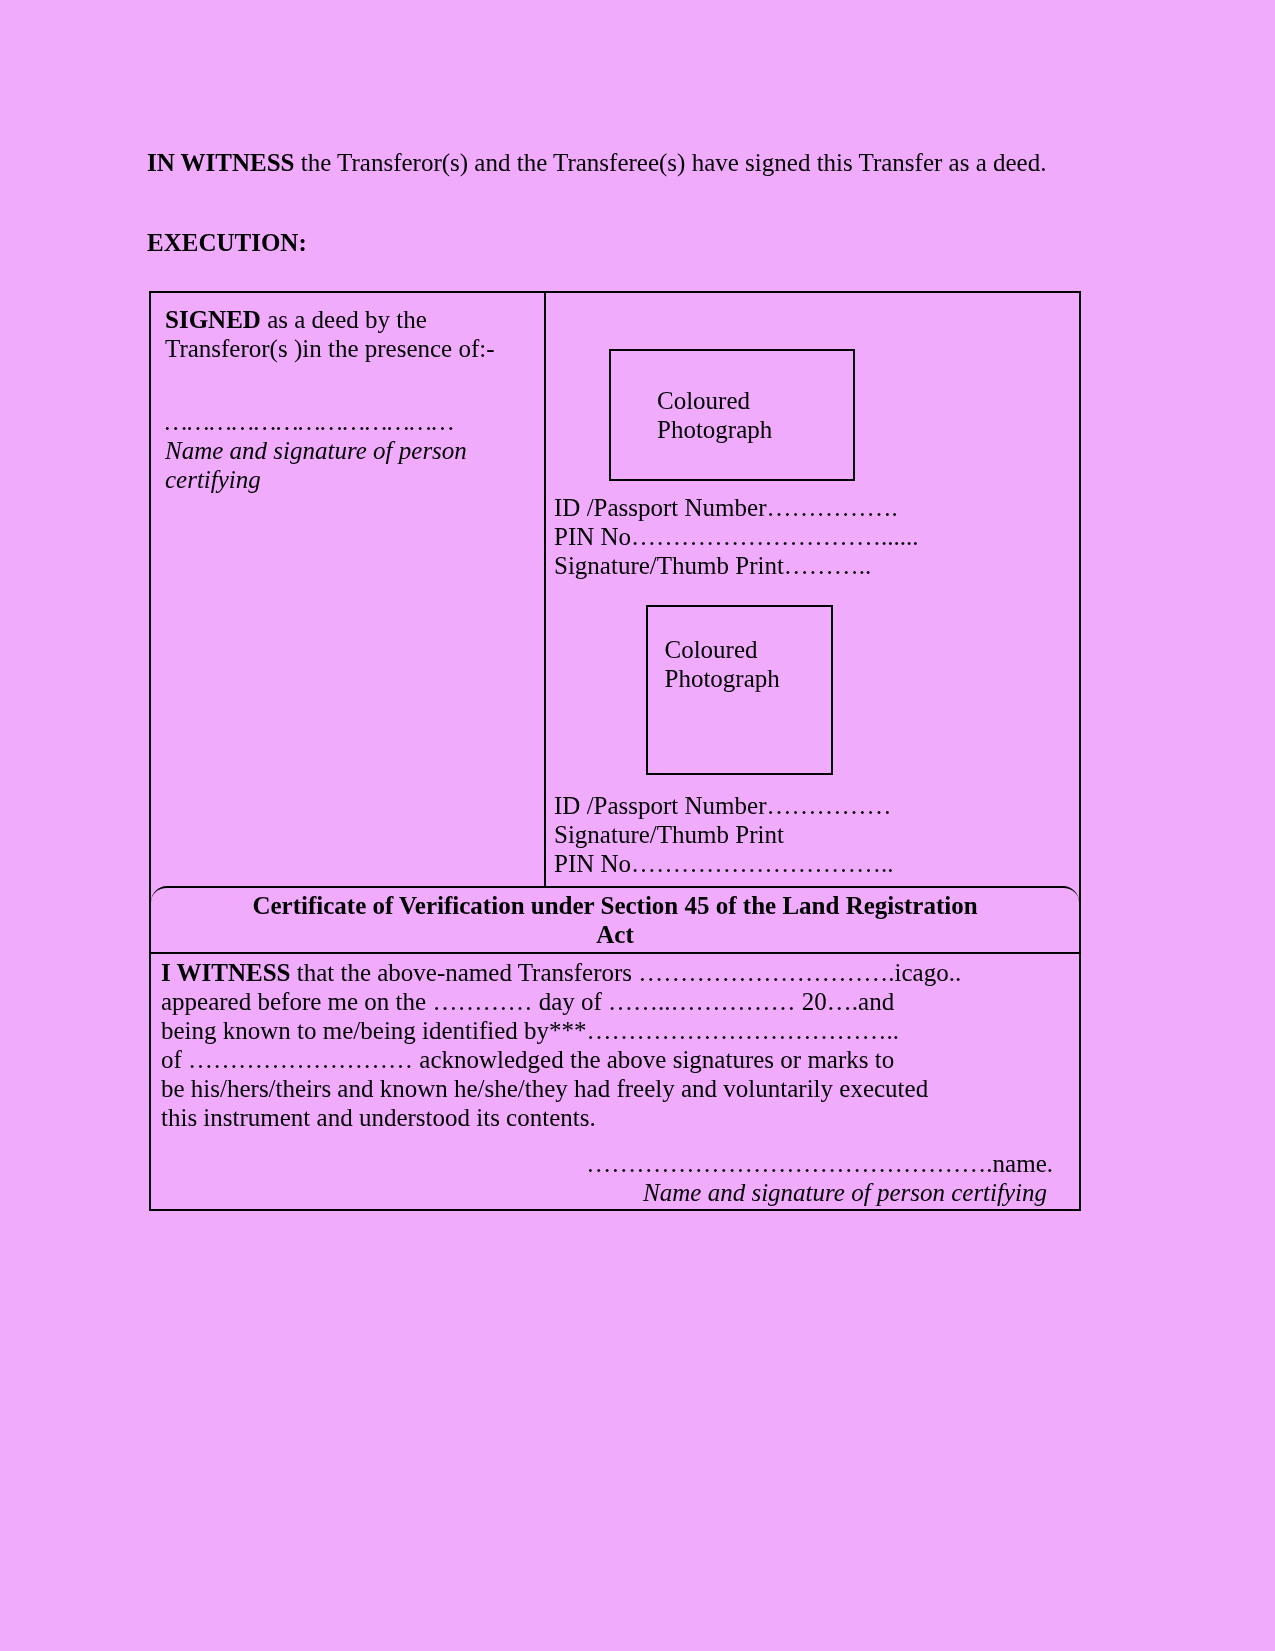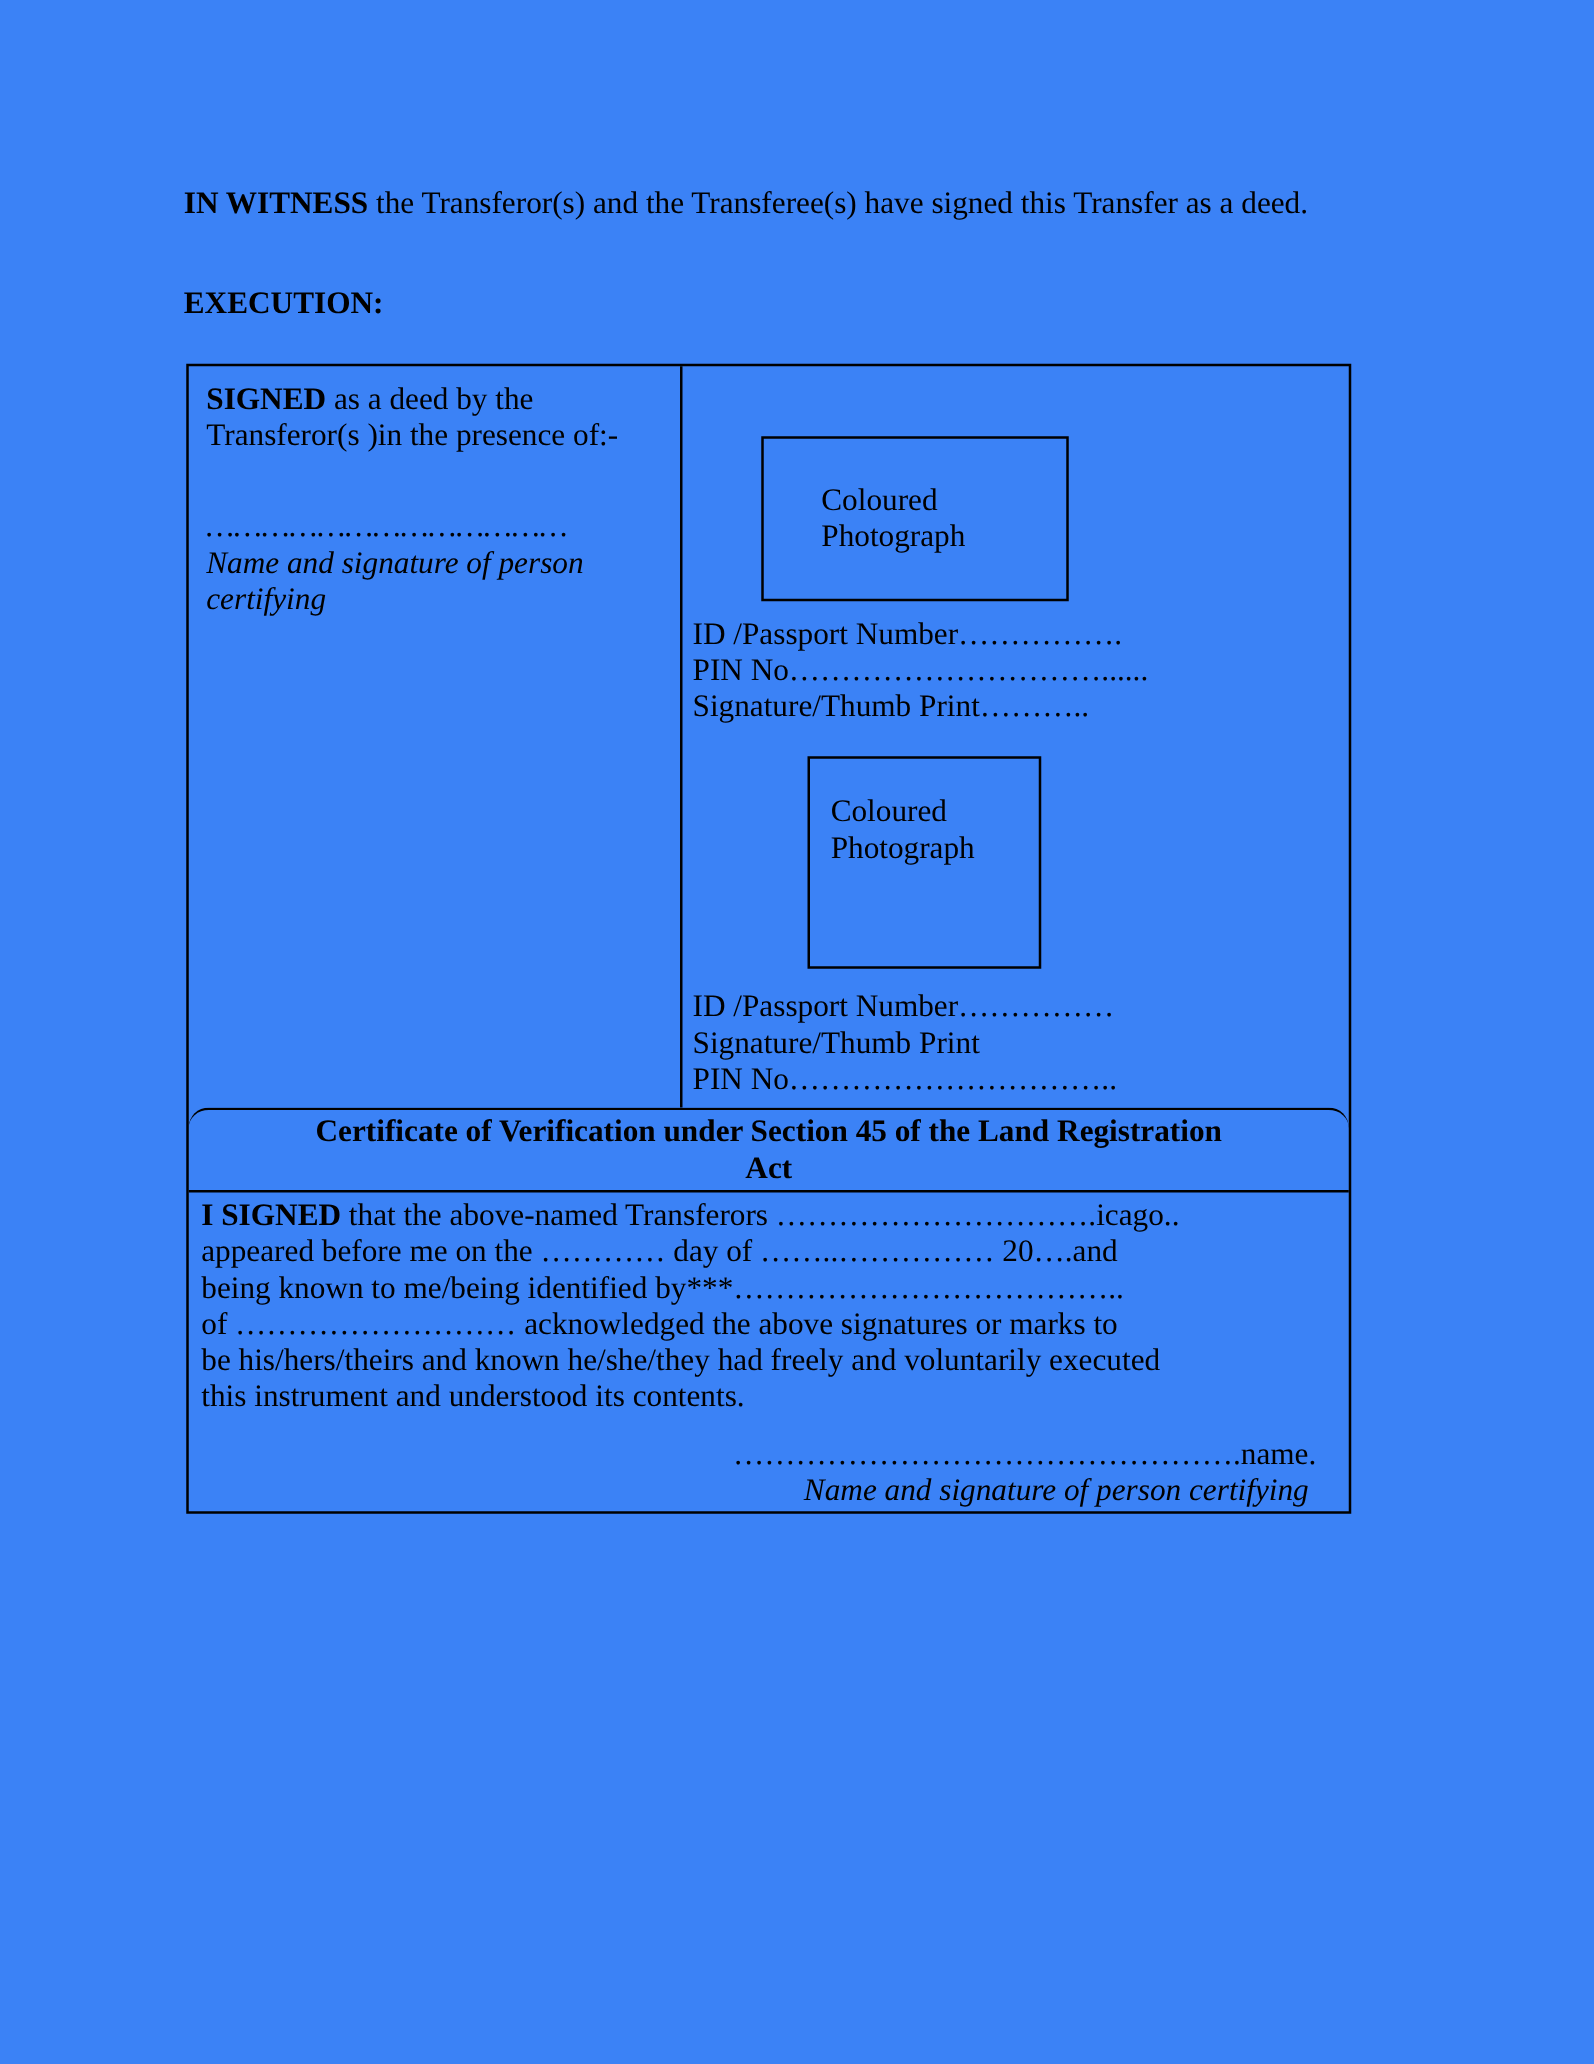--- a/index.html
+++ b/index.html
@@ -1,21 +1,21 @@
 <!DOCTYPE html>
 <html><head>
 <meta charset="utf-8">
 <style>
   * { margin: 0; padding: 0; box-sizing: border-box; }
   html, body { background: #ffffff; }
   .page {
     position: relative;
     width: 1275px;
     height: 1651px;
-    background: #3b82f6;
+    background: #f0abfc;
     color: #000000;
     font-family: "Liberation Serif", "DejaVu Serif", serif;
     font-size: 25px;
     line-height: 29px;
     overflow: hidden;
   }
   .witness {
     position: absolute;
     left: 147px;
     top: 148px;
@@ -144,21 +144,21 @@
 
       </div>
     </div>
 
     <div class="header-row">
       <div>Certificate of Verification under Section 45 of the Land Registration</div>
       <div>Act</div>
     </div>
 
     <div class="body-row">
-      <p class="cline"><b>I SIGNED</b><span> that the above-named Transferors ………………………….icago..</span></p>
+      <p class="cline"><b>I WITNESS</b><span> that the above-named Transferors ………………………….icago..</span></p>
       <p class="cline">appeared before me on the ………… day of ……..…………… 20….and</p>
       <p class="cline">being known to me/being identified by***………………………………..</p>
       <p class="cline">of ……………………… acknowledged the above signatures or marks to</p>
       <p class="cline">be his/hers/theirs and known he/she/they had freely and voluntarily executed</p>
       <p class="cline">this instrument and understood its contents.</p>
       <p class="sign-dots">………………………………………….name.</p>
       <p class="sign-caption">Name and signature of person certifying</p>
     </div>
 
   </div>

